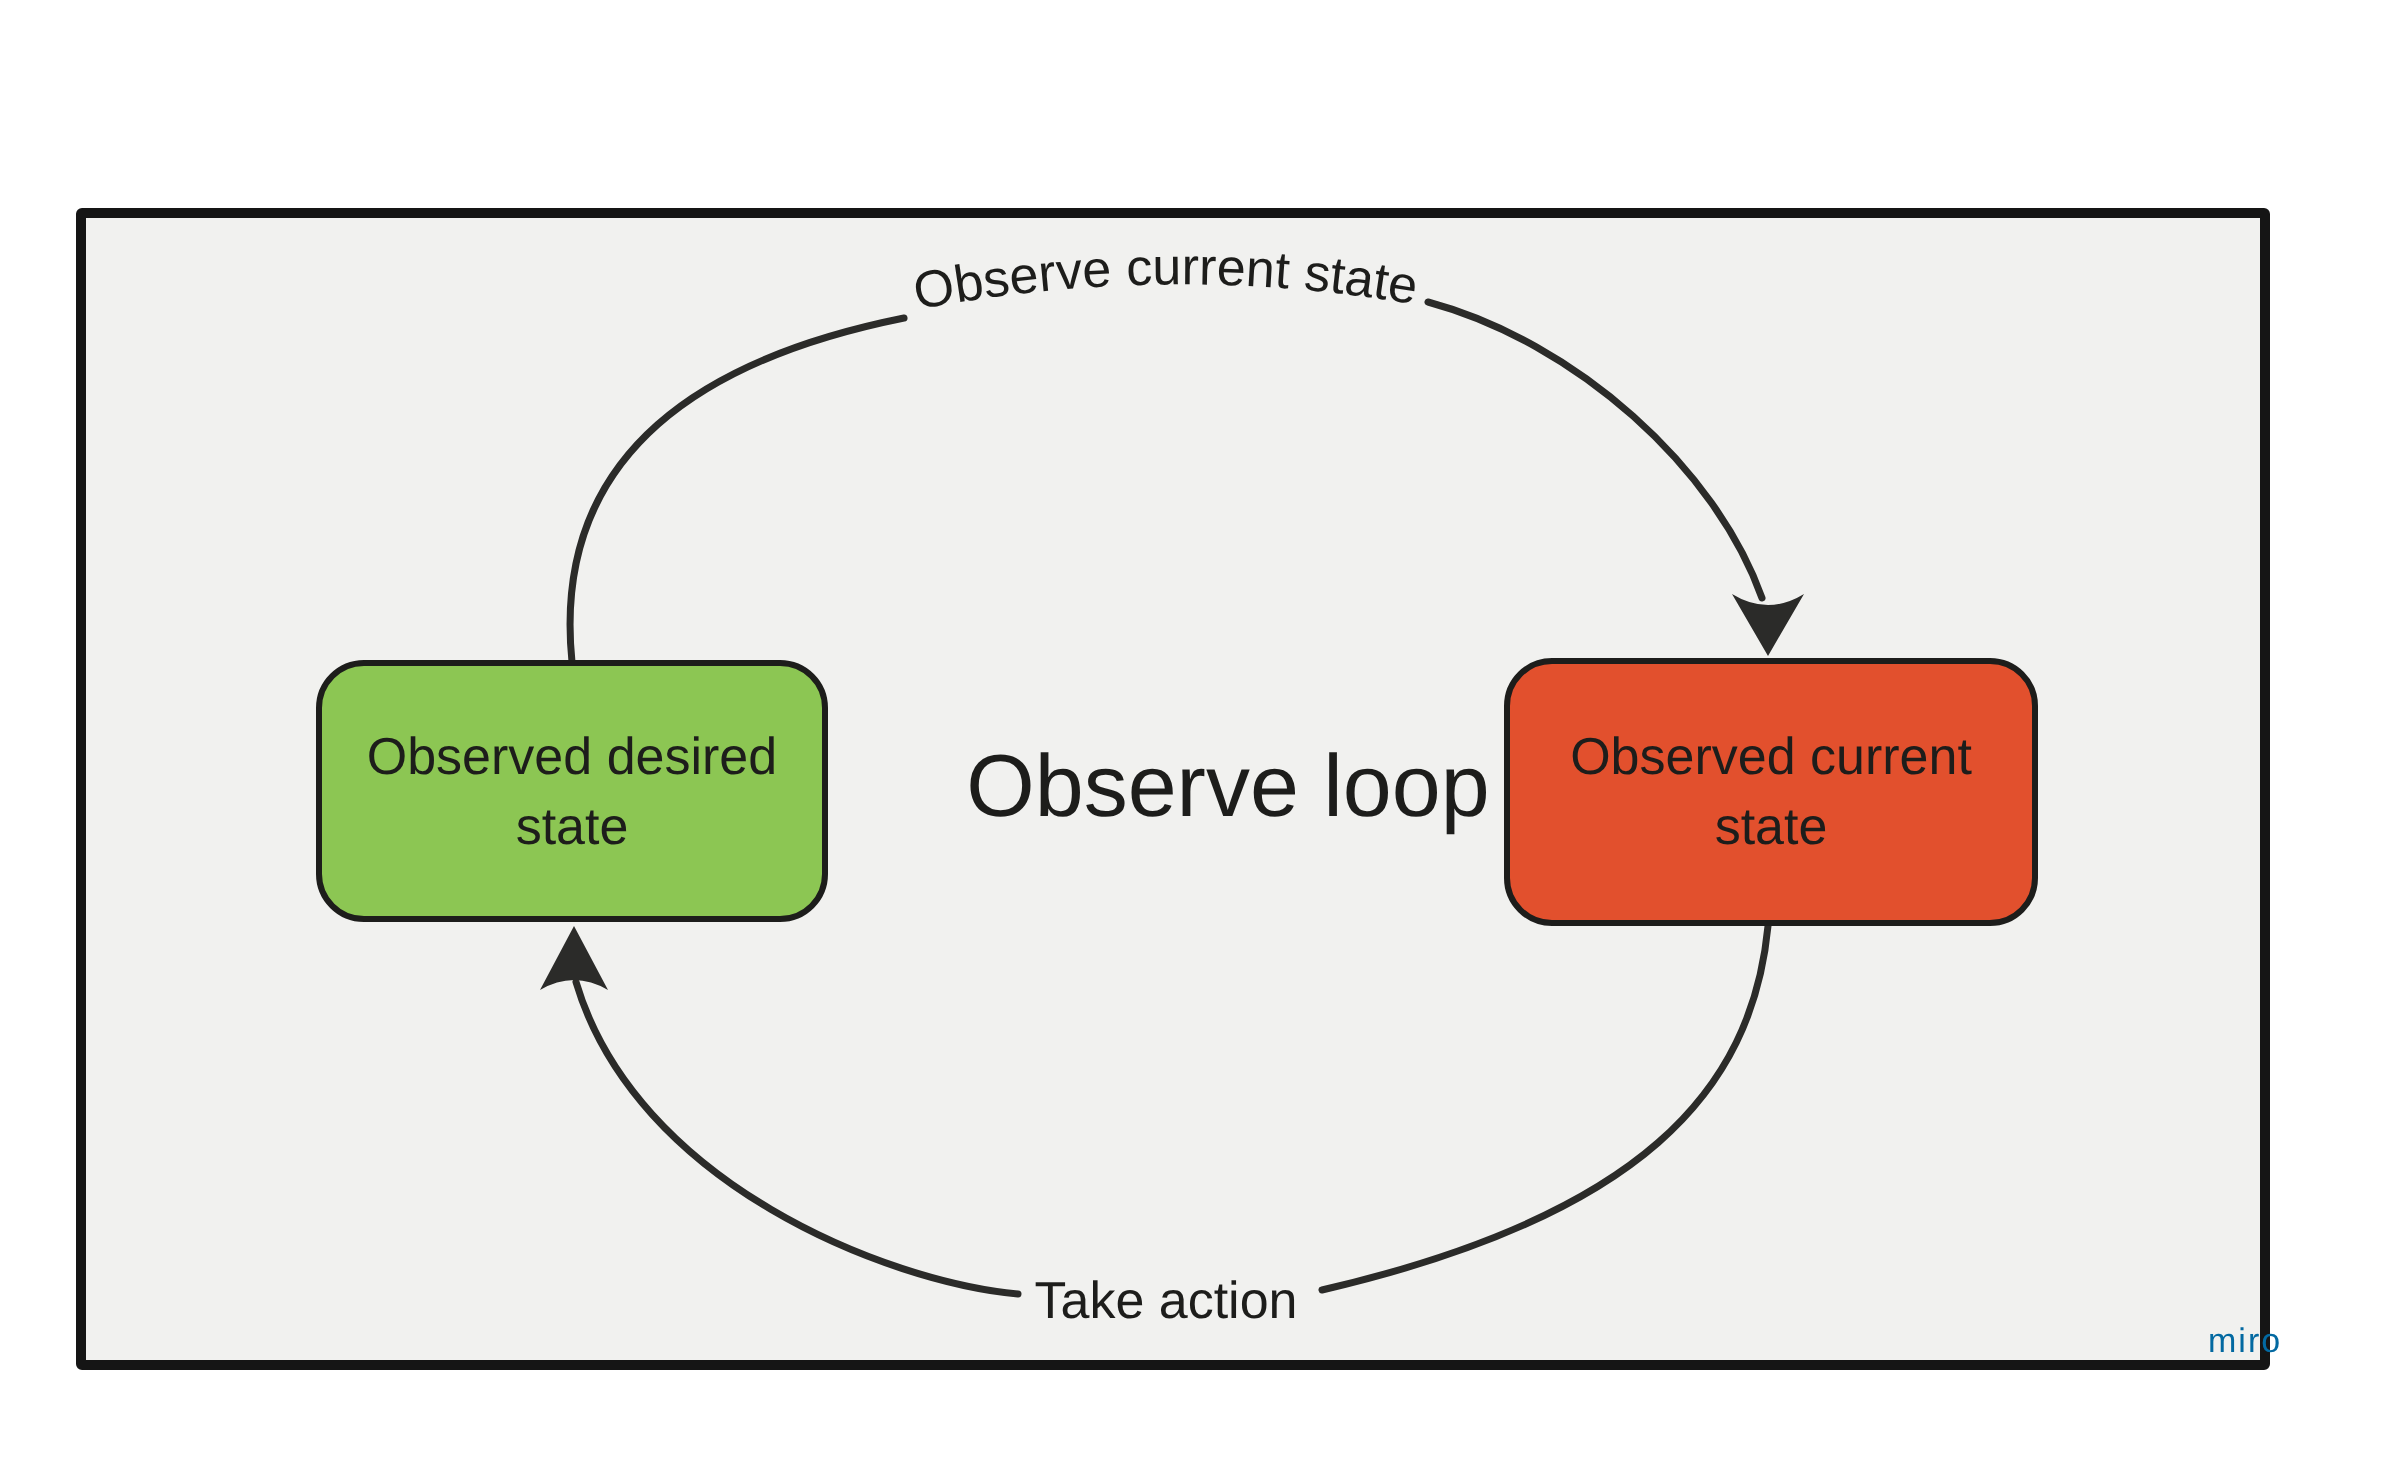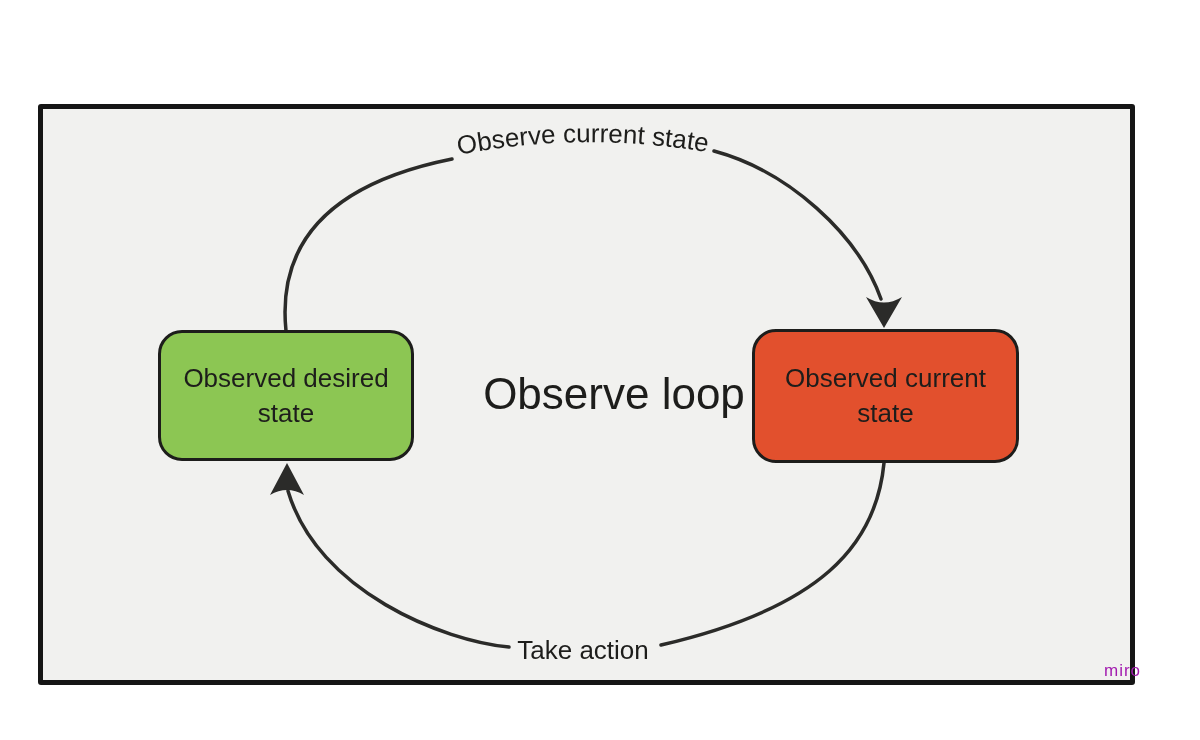--- a/index.html
+++ b/index.html
@@ -82,21 +82,21 @@
     line-height: 52px;
     color: #1d1d1b;
     white-space: nowrap;
   }
   .watermark {
     position: absolute;
     left: 1104px;
     top: 661px;
     font-size: 17px;
     letter-spacing: 1px;
-    color: #a21caf;
+    color: #0369a1;
     z-index: 5;
   }
 </style>
 </head>
 <body>
 
 <div class="canvas">
 
   <div class="frame"></div>
 

